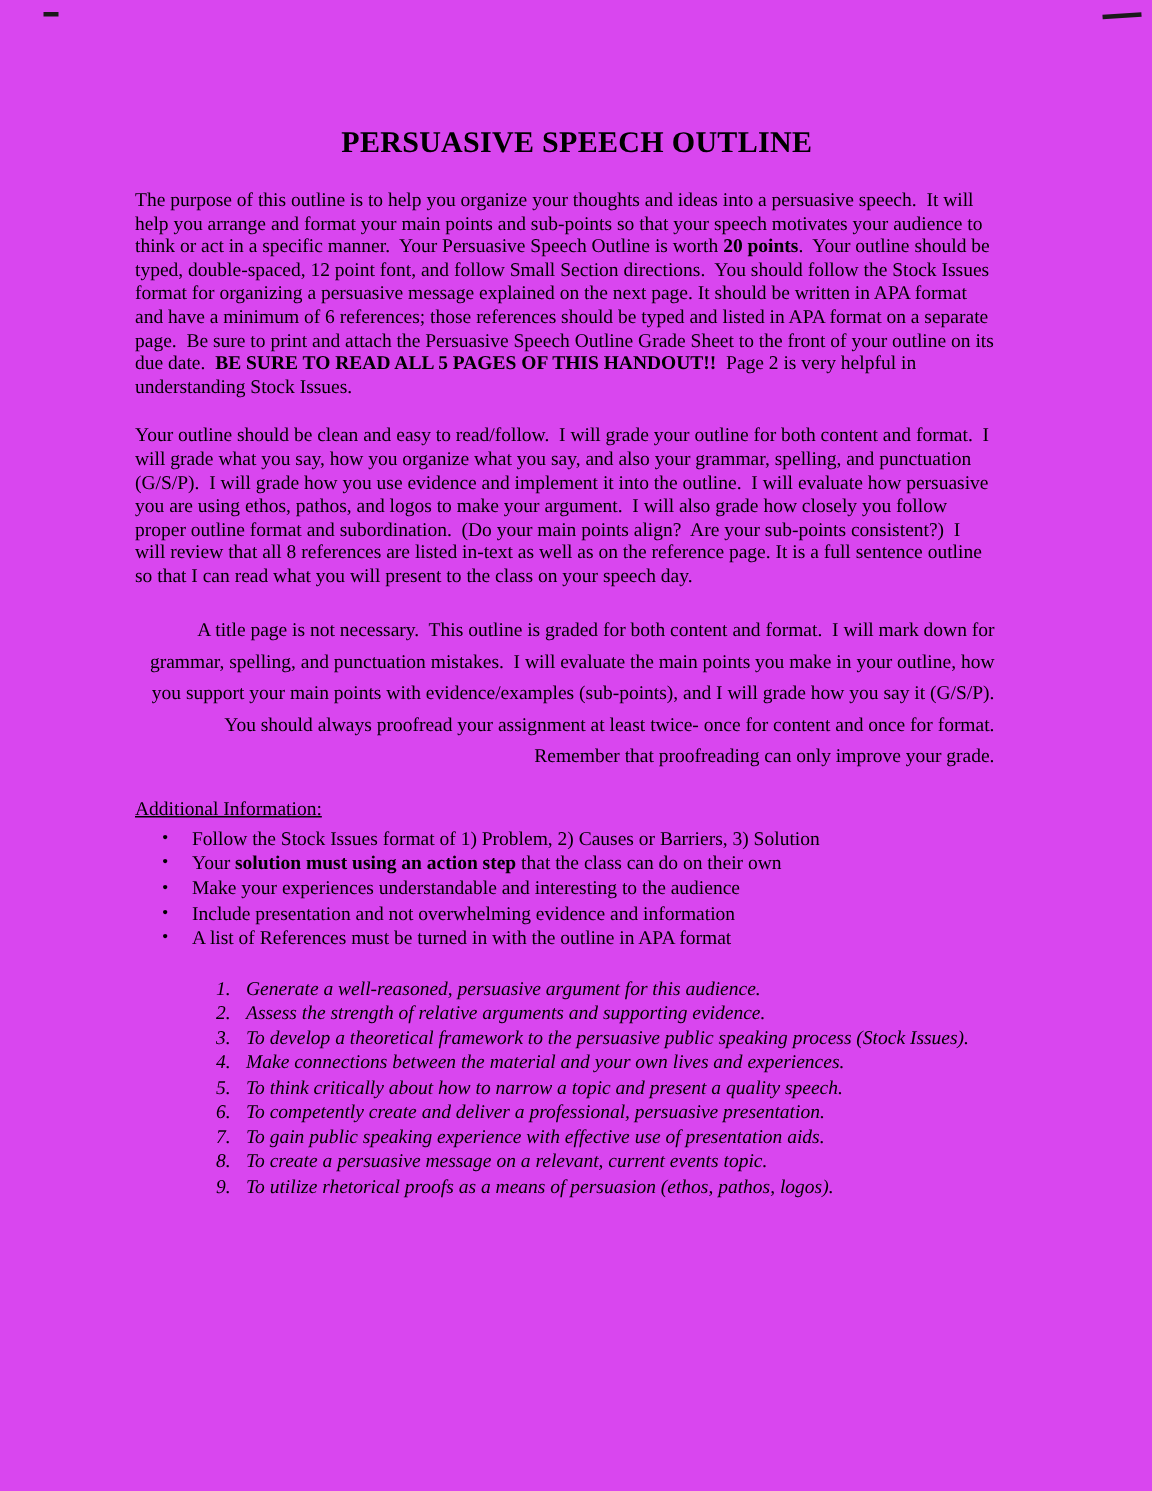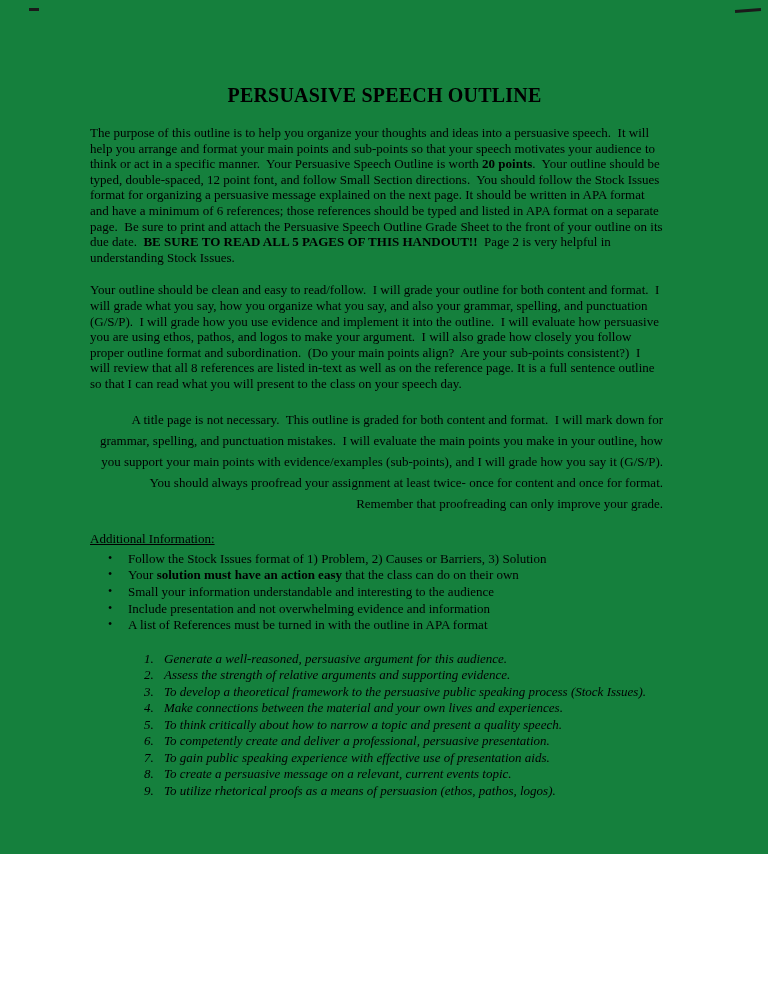--- a/index.html
+++ b/index.html
@@ -4,22 +4,22 @@
 <style>
   * { box-sizing: border-box; }
   html, body {
     margin: 0;
     padding: 0;
     background: #ffffff;
   }
   .page {
     position: relative;
     width: 768px;
-    height: 854px;
-    background: #15803d;
+    height: 994px;
+    background: #d946ef;
     color: #000000;
     font-family: "Liberation Serif", "DejaVu Serif", serif;
     font-size: 13px;
     overflow: hidden;
     padding: 84px 89px 0 90px;
   }
   .artifact {
     position: absolute;
     background: #1a1a1a;
   }
@@ -103,26 +103,26 @@
     <div class="section-heading">Additional Information:</div>
     <ul class="bullets">
 
         <li class="bullet-item">
           <span class="bullet-marker">•</span>
           <span class="bullet-text"><span>Follow the Stock Issues format of 1) Problem, 2) Causes or Barriers, 3) Solution</span></span>
         </li>
 
         <li class="bullet-item">
           <span class="bullet-marker">•</span>
-          <span class="bullet-text"><span>Your </span><span class="b">solution must have an action easy</span><span> that the class can do on their own</span></span>
+          <span class="bullet-text"><span>Your </span><span class="b">solution must using an action step</span><span> that the class can do on their own</span></span>
         </li>
 
         <li class="bullet-item">
           <span class="bullet-marker">•</span>
-          <span class="bullet-text"><span>Small your information understandable and interesting to the audience</span></span>
+          <span class="bullet-text"><span>Make your experiences understandable and interesting to the audience</span></span>
         </li>
 
         <li class="bullet-item">
           <span class="bullet-marker">•</span>
           <span class="bullet-text"><span>Include presentation and not overwhelming evidence and information</span></span>
         </li>
 
         <li class="bullet-item">
           <span class="bullet-marker">•</span>
           <span class="bullet-text"><span>A list of References must be turned in with the outline in APA format</span></span>

